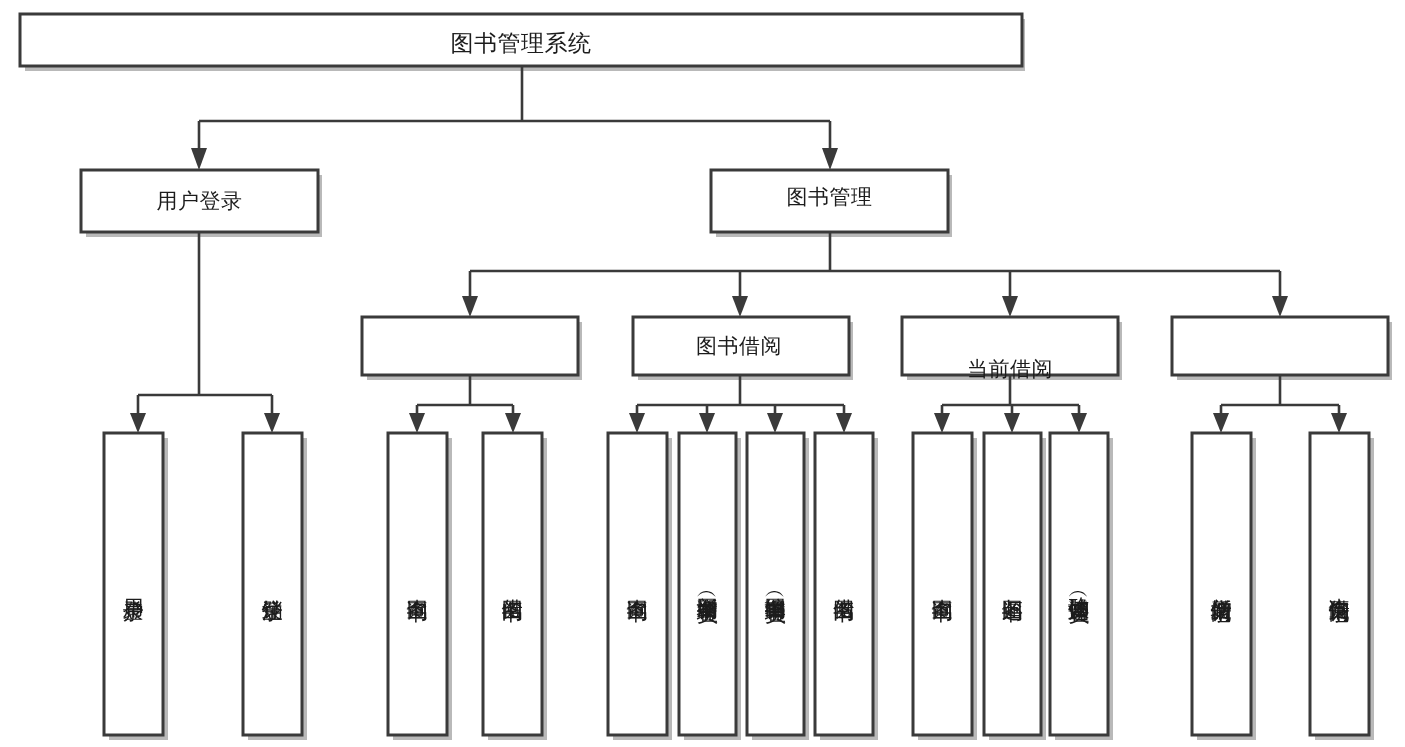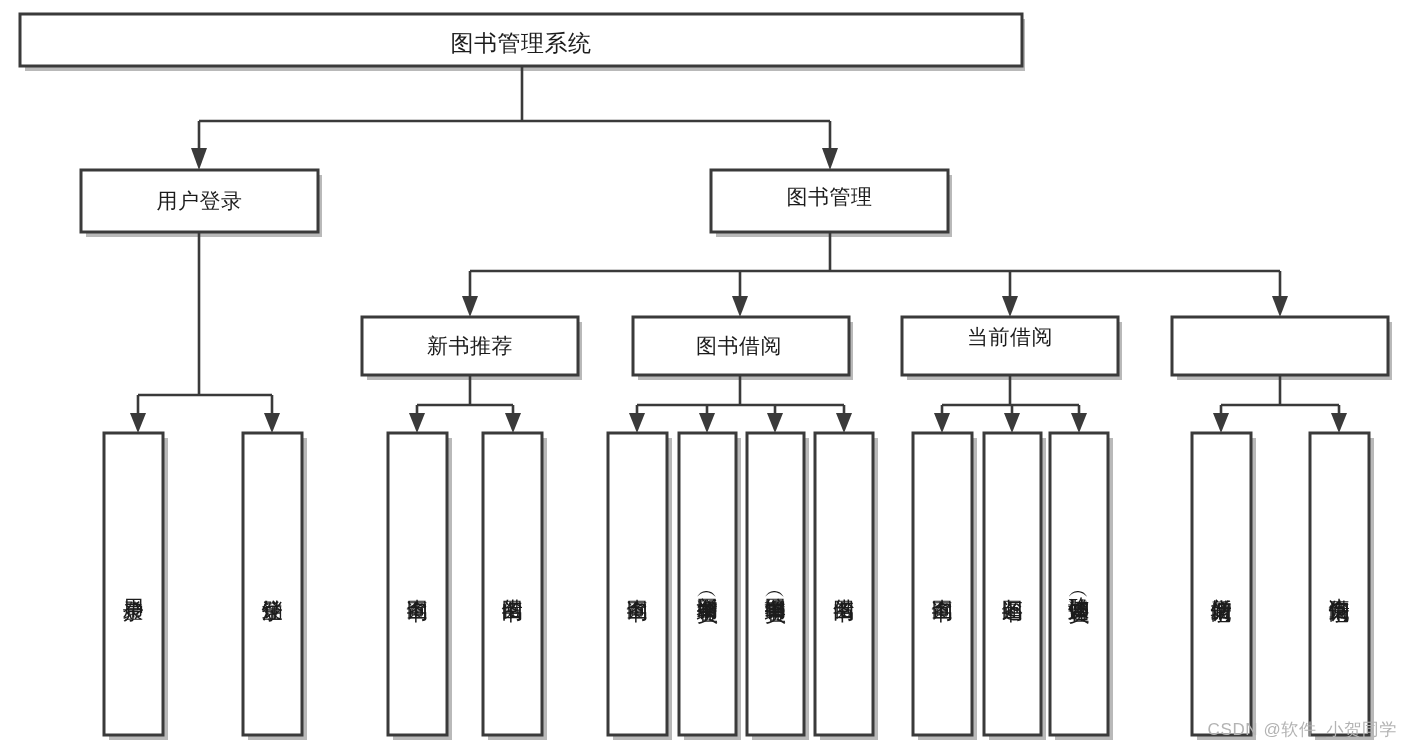--- a/index.html
+++ b/index.html
@@ -213,25 +213,24 @@
       <rect class="node-box" x="1310" y="433" width="59" height="302"></rect>
     </g>
   </svg>
 
   <div class="node-label-h" style="left:20px; top:14px; width:1002px; height:60px; font-size:23px;">图书管理系统</div>
 
   <div class="node-label-h" style="left:81px; top:170px; width:237px; height:62px;">用户登录</div>
 
   <div class="node-label-h" style="left:711px; top:170px; width:237px; height:54px;border-radius:21px;">图书管理</div>
 
-  <div class="node-label-h" style="left:362px; top:317px; width:216px; height:58px;">新书推荐</div>
 
   <div class="node-label-h" style="left:633px; top:317px; width:212px; height:58px;">图书借阅</div>
 
-  <div class="node-label-h" style="left:902px; top:299px; width:216px; height:75px;text-align:right;">当前借阅</div>
+  <div class="node-label-h" style="left:902px; top:331px; width:216px; height:75px;text-align:right;">当前借阅</div>
 
 
   <div class="node-label-v" style="left:104px; top:433px; width:59px; height:302px;">用户登录</div>
 
   <div class="node-label-v" style="left:243px; top:433px; width:59px; height:302px;">注销登录</div>
 
   <div class="node-label-v" style="left:388px; top:433px; width:59px; height:302px;">查询图书</div>
 
   <div class="node-label-v" style="left:483px; top:433px; width:59px; height:302px;">借阅图书</div>
 
@@ -246,15 +245,14 @@
   <div class="node-label-v" style="left:913px; top:433px; width:59px; height:302px;">查询图书</div>
 
   <div class="node-label-v" style="left:984px; top:433px; width:57px; height:302px;">归还图书</div>
 
   <div class="node-label-v" style="left:1050px; top:433px; width:58px; height:302px;">确认归还（管理员）</div>
 
   <div class="node-label-v" style="left:1192px; top:433px; width:59px; height:302px;">新增借阅记录</div>
 
   <div class="node-label-v" style="left:1310px; top:433px; width:59px; height:302px;">查询借阅记录</div>
 
-  <div class="watermark">CSDN @软件_小贺同学</div>
 
 </div>
 
 </body></html>

